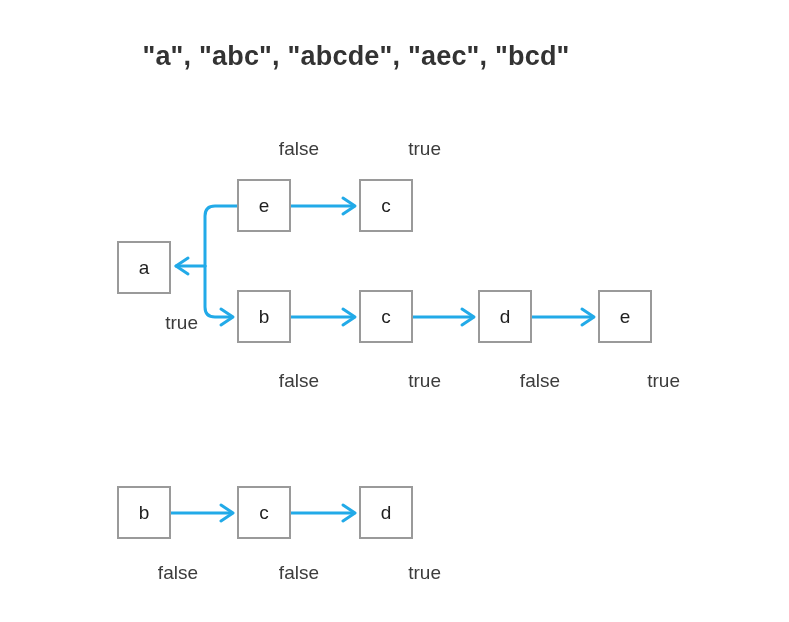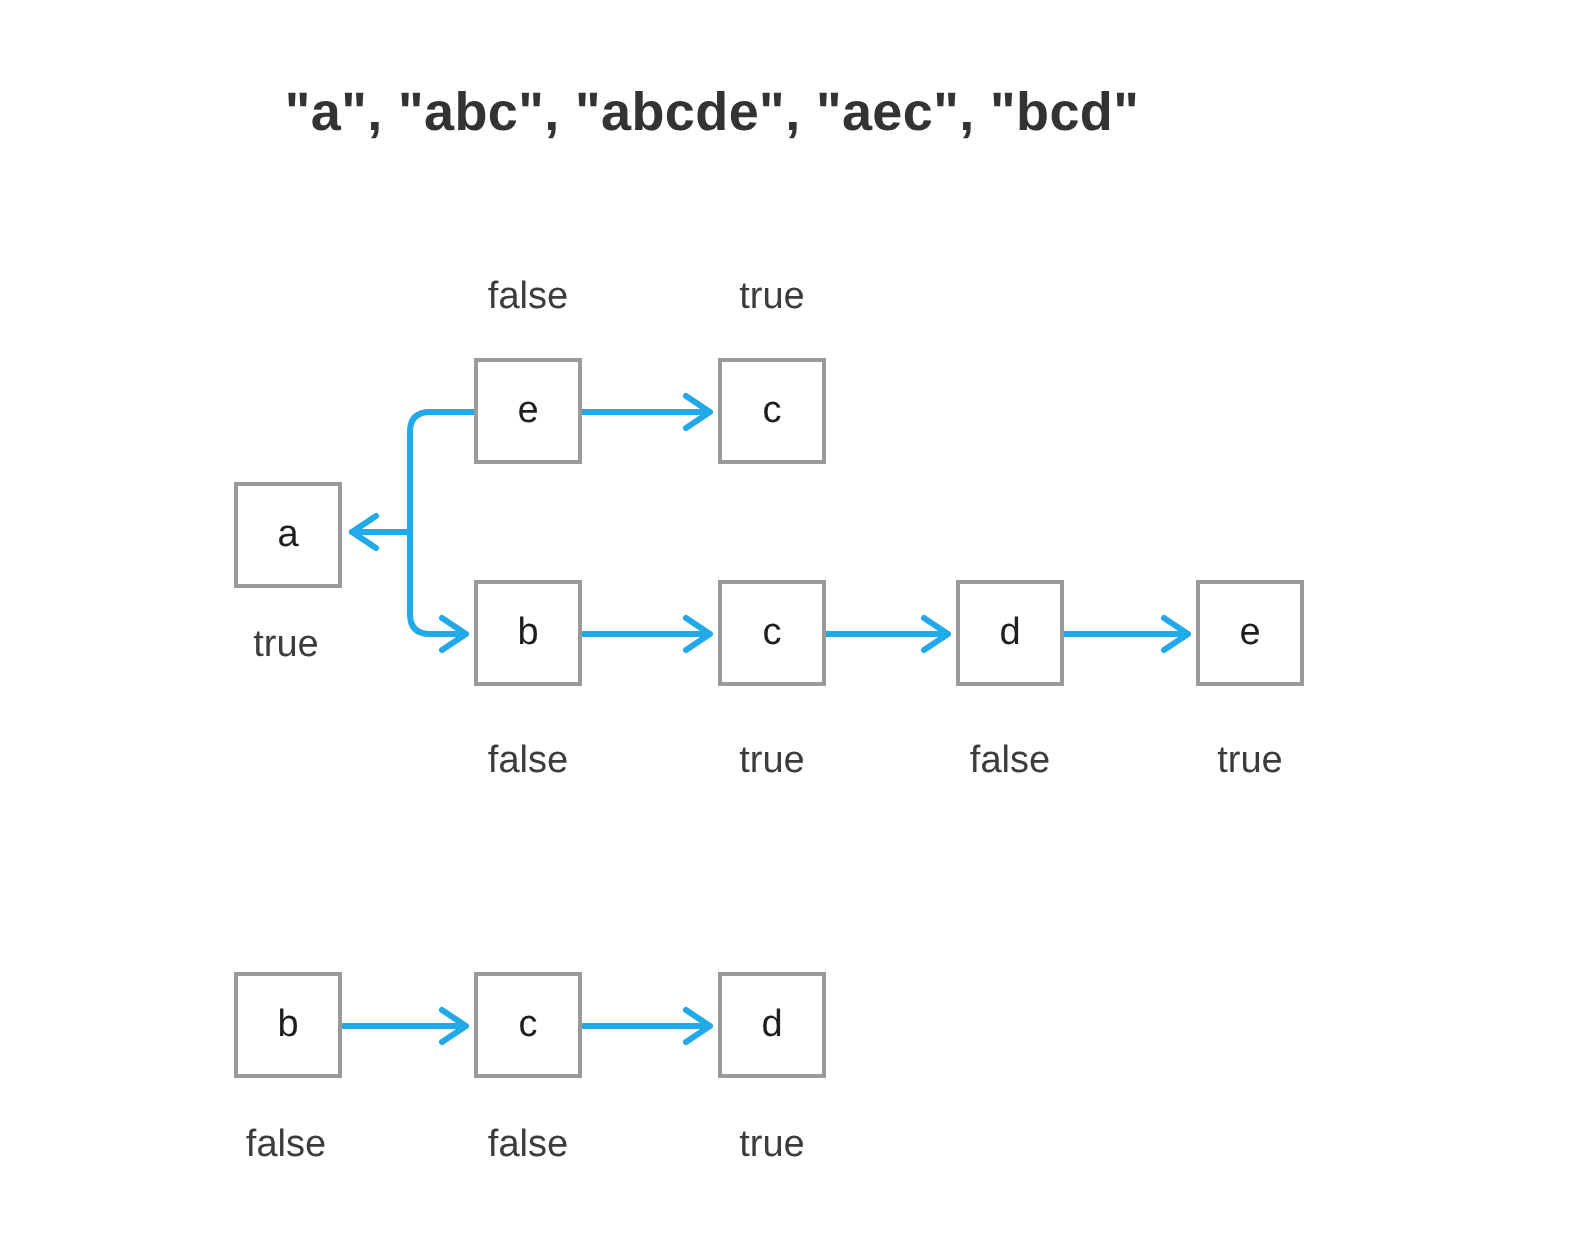--- a/index.html
+++ b/index.html
@@ -41,21 +41,21 @@
     color: #1f1f1f;
     font-family: "Liberation Sans", sans-serif;
     line-height: 1;
     z-index: 2;
   }
   .flag {
     position: absolute;
     font-size: 19px;
     color: #3c3c3c;
     font-family: "Liberation Sans", sans-serif;
-    text-align: center;
+    text-align: right;
     width: 110px;
     line-height: 1;
     white-space: nowrap;
     z-index: 3;
   }
   #title {
     position: absolute;
     left: 0;
     top: 41px;
     width: 712px;

